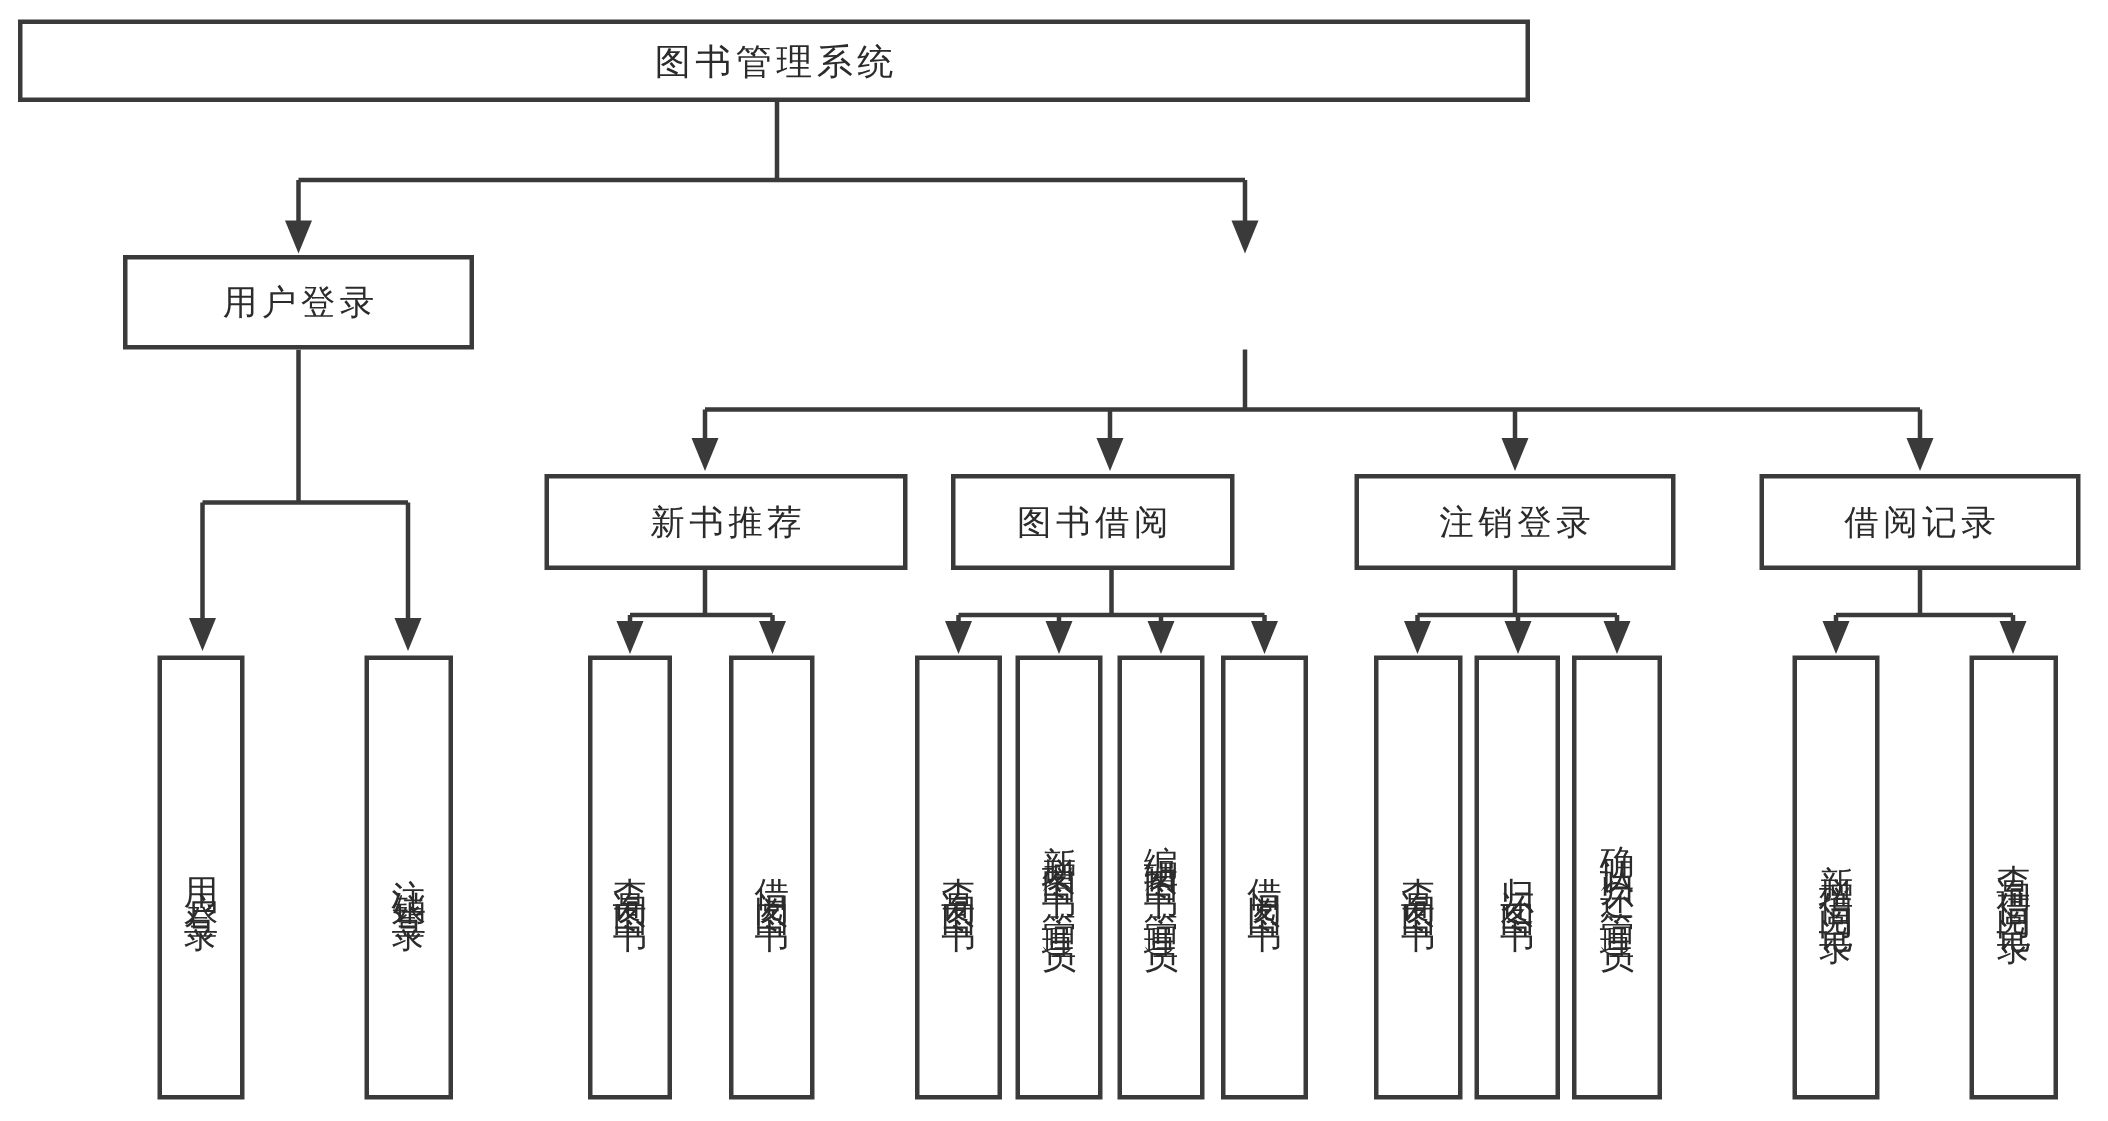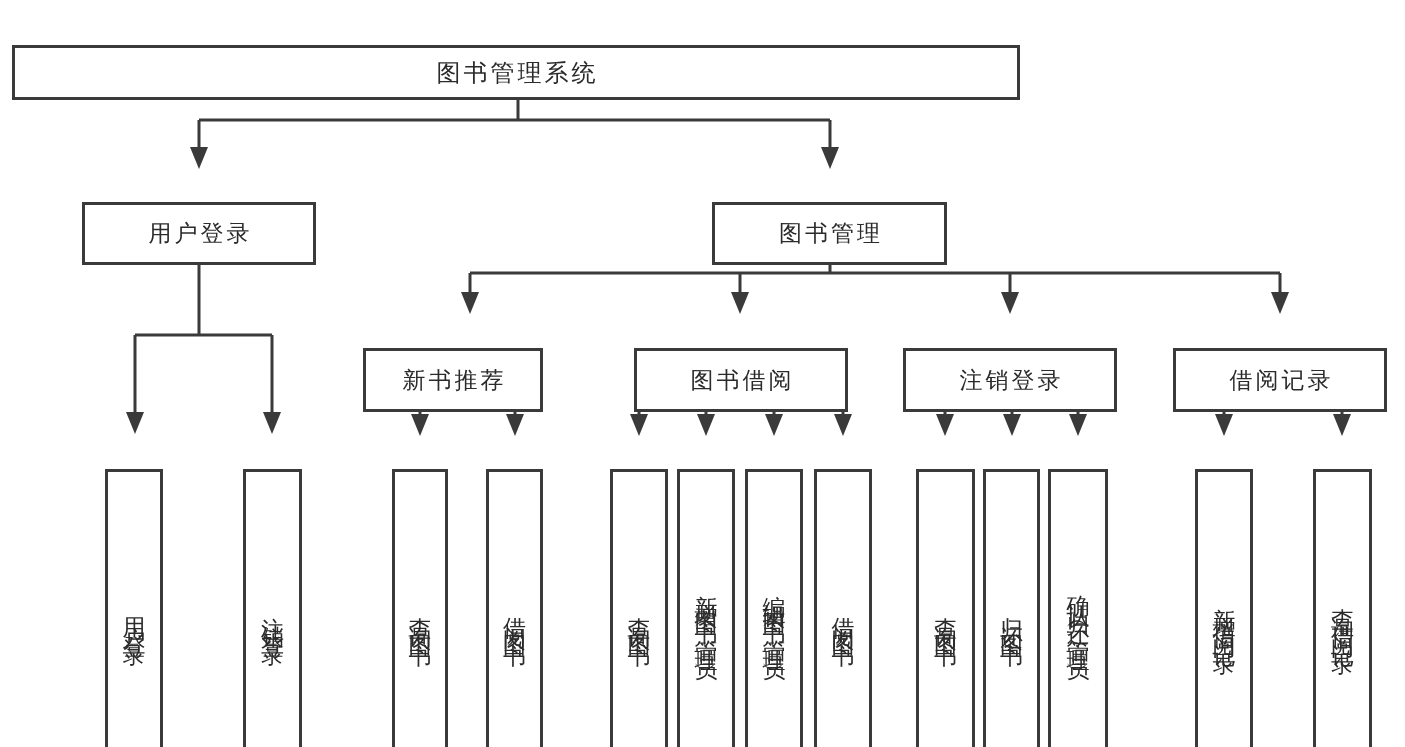--- a/index.html
+++ b/index.html
@@ -22,21 +22,20 @@
 
   .box {
     position: absolute;
     z-index: 1;
     border: 3px solid #3a3a3a;
     background: #ffffff;
     display: flex;
     align-items: center;
     justify-content: center;
     color: #2b2b2b;
-    margin-top: 32px;
   }
 
   .box.h span {
     font-size: 23px;
     letter-spacing: 3px;
     text-indent: 3px;
     white-space: nowrap;
   }
 
   .box.title span { font-size: 24px; }
@@ -98,28 +97,25 @@
     </g>
   </svg>
 
   <div class="box h title" style="left:12px;top:13px;width:1008px;height:55px">
     <span>图书管理系统</span>
   </div>
 
   <div class="box h" style="left:82px;top:170px;width:234px;height:63px">
     <span>用户登录</span>
   </div>
-  <div class="box h" style="left:712px;top:170px;width:235px;height:63px">
-    <span>图书管理</span>
-  </div>
 
-  <div class="box h" style="left:363px;top:316px;width:180px;height:64px">
+  <div class="box h" style="left:363px;top:316px;width:242px;height:64px">
     <span>新书推荐</span>
   </div>
-  <div class="box h" style="left:634px;top:316px;width:214px;height:64px">
+  <div class="box h" style="left:634px;top:316px;width:189px;height:64px">
     <span>图书借阅</span>
   </div>
   <div class="box h" style="left:903px;top:316px;width:214px;height:64px">
     <span>注销登录</span>
   </div>
   <div class="box h" style="left:1173px;top:316px;width:214px;height:64px">
     <span>借阅记录</span>
   </div>
 
   <div class="box v" style="left:105px;top:437px;width:58px;height:296px">

